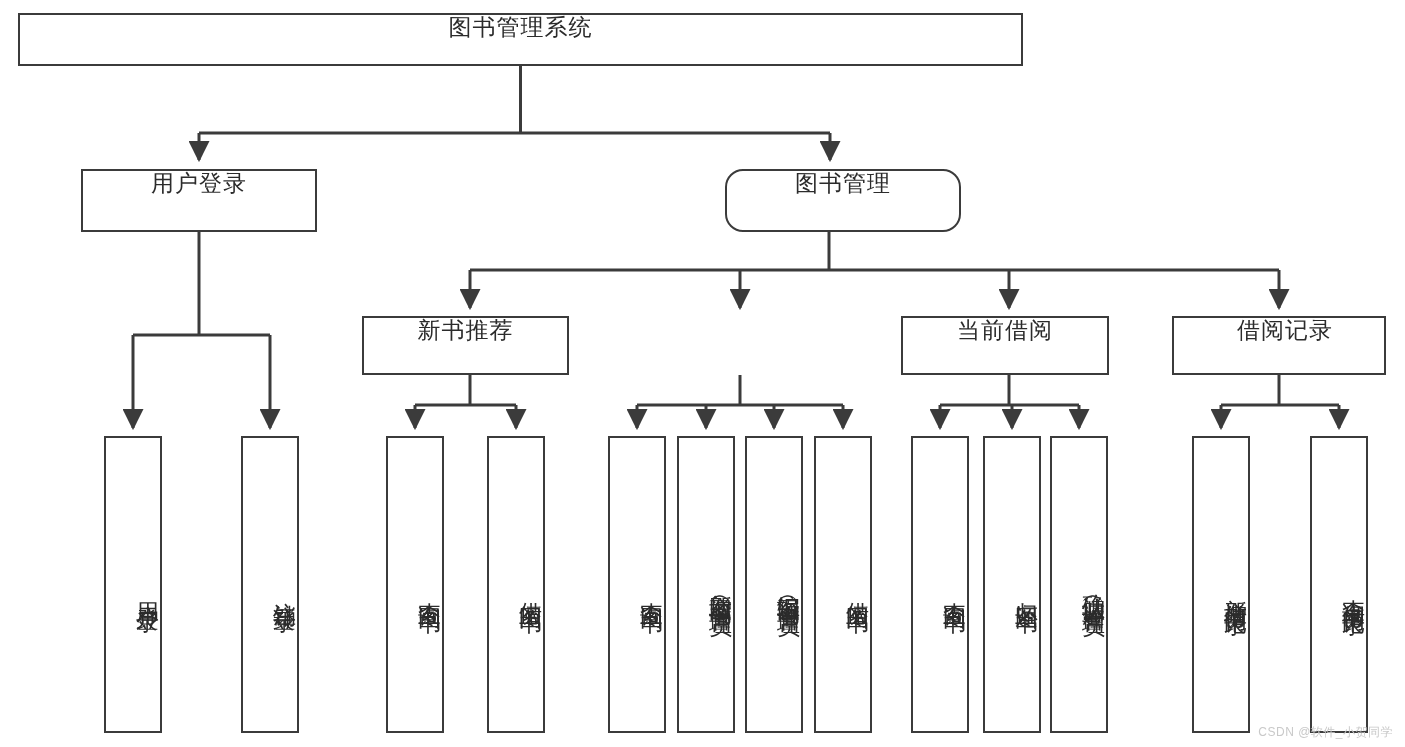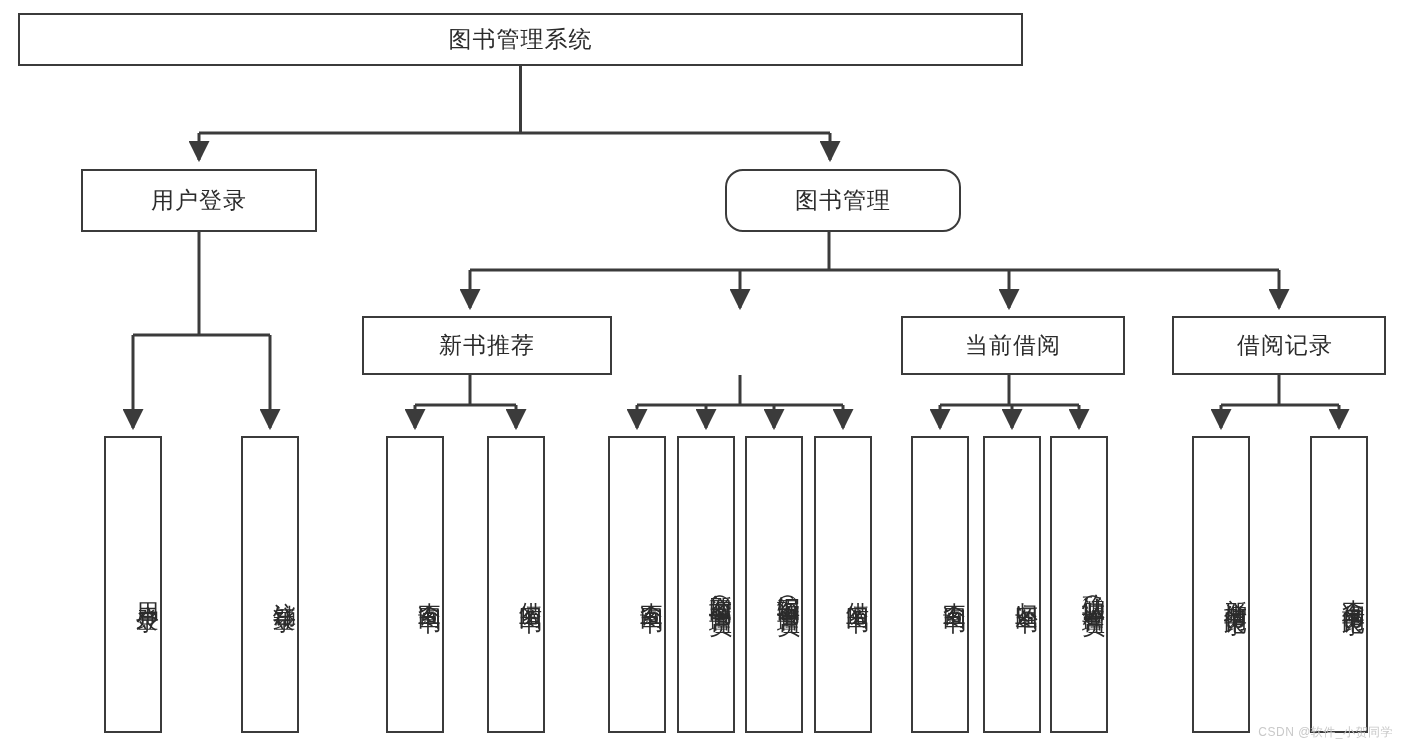--- a/index.html
+++ b/index.html
@@ -25,21 +25,21 @@
     width: 1405px;
     height: 747px;
     pointer-events: none;
   }
   .node {
     position: absolute;
     box-sizing: border-box;
     border: 2px solid #3b3b3b;
     background: #ffffff;
     display: flex;
-    align-items: center;
+    align-items: flex-start;
     justify-content: center;
     color: #2b2b2b;
   }
   .node.horiz {
     font-size: 23px;
     letter-spacing: 1px;
     line-height: 1.1;
   }
   .node.vert {
     writing-mode: vertical-rl;
@@ -127,24 +127,24 @@
     <span>图书管理系统</span>
   </div>
 
   <div class="node horiz" style="left:81px; top:169px; width:236px; height:63px;">
     <span>用户登录</span>
   </div>
   <div class="node horiz" style="left:725px; top:169px; width:236px; height:63px;border-radius:18px;">
     <span>图书管理</span>
   </div>
 
-  <div class="node horiz" style="left:362px; top:316px; width:250px; height:59px;">
+  <div class="node horiz" style="left:362px; top:316px; width:207px; height:59px;">
     <span>新书推荐</span>
   </div>
-  <div class="node horiz" style="left:901px; top:316px; width:224px; height:59px;">
+  <div class="node horiz" style="left:901px; top:316px; width:208px; height:59px;">
     <span>当前借阅</span>
   </div>
   <div class="node horiz" style="left:1172px; top:316px; width:214px; height:59px;padding-left:12px;">
     <span>借阅记录</span>
   </div>
 
   <div class="node vert" style="left:104px; top:436px; width:58px; height:297px;">
     <span class="vlabel">用户登录</span>
   </div>
   <div class="node vert" style="left:241px; top:436px; width:58px; height:297px;">

